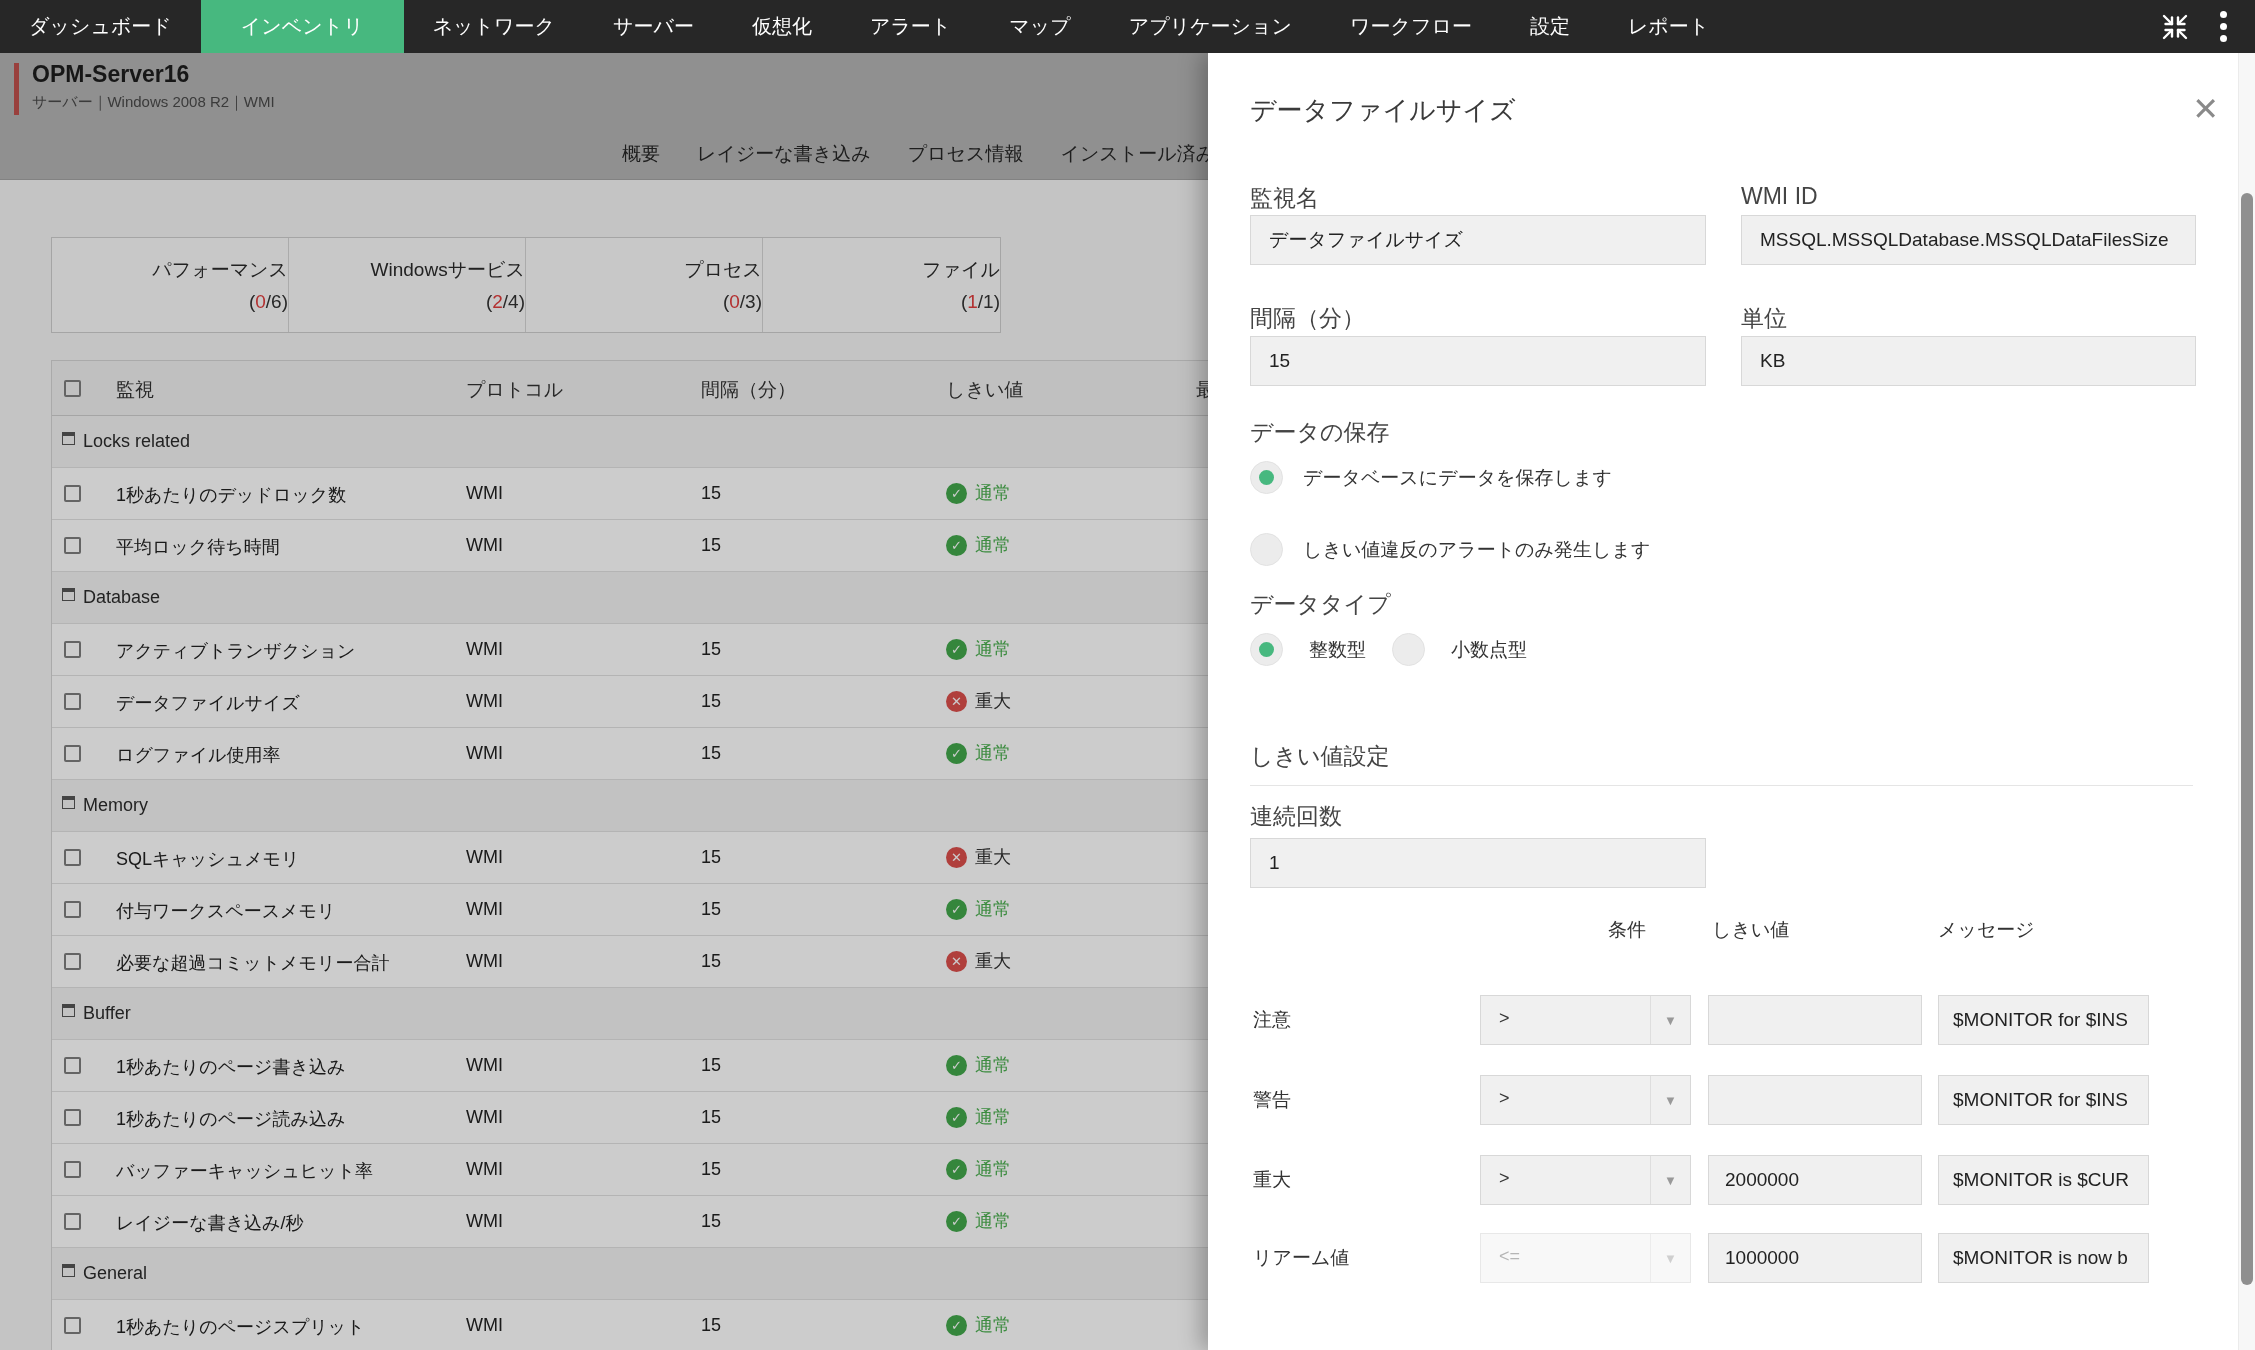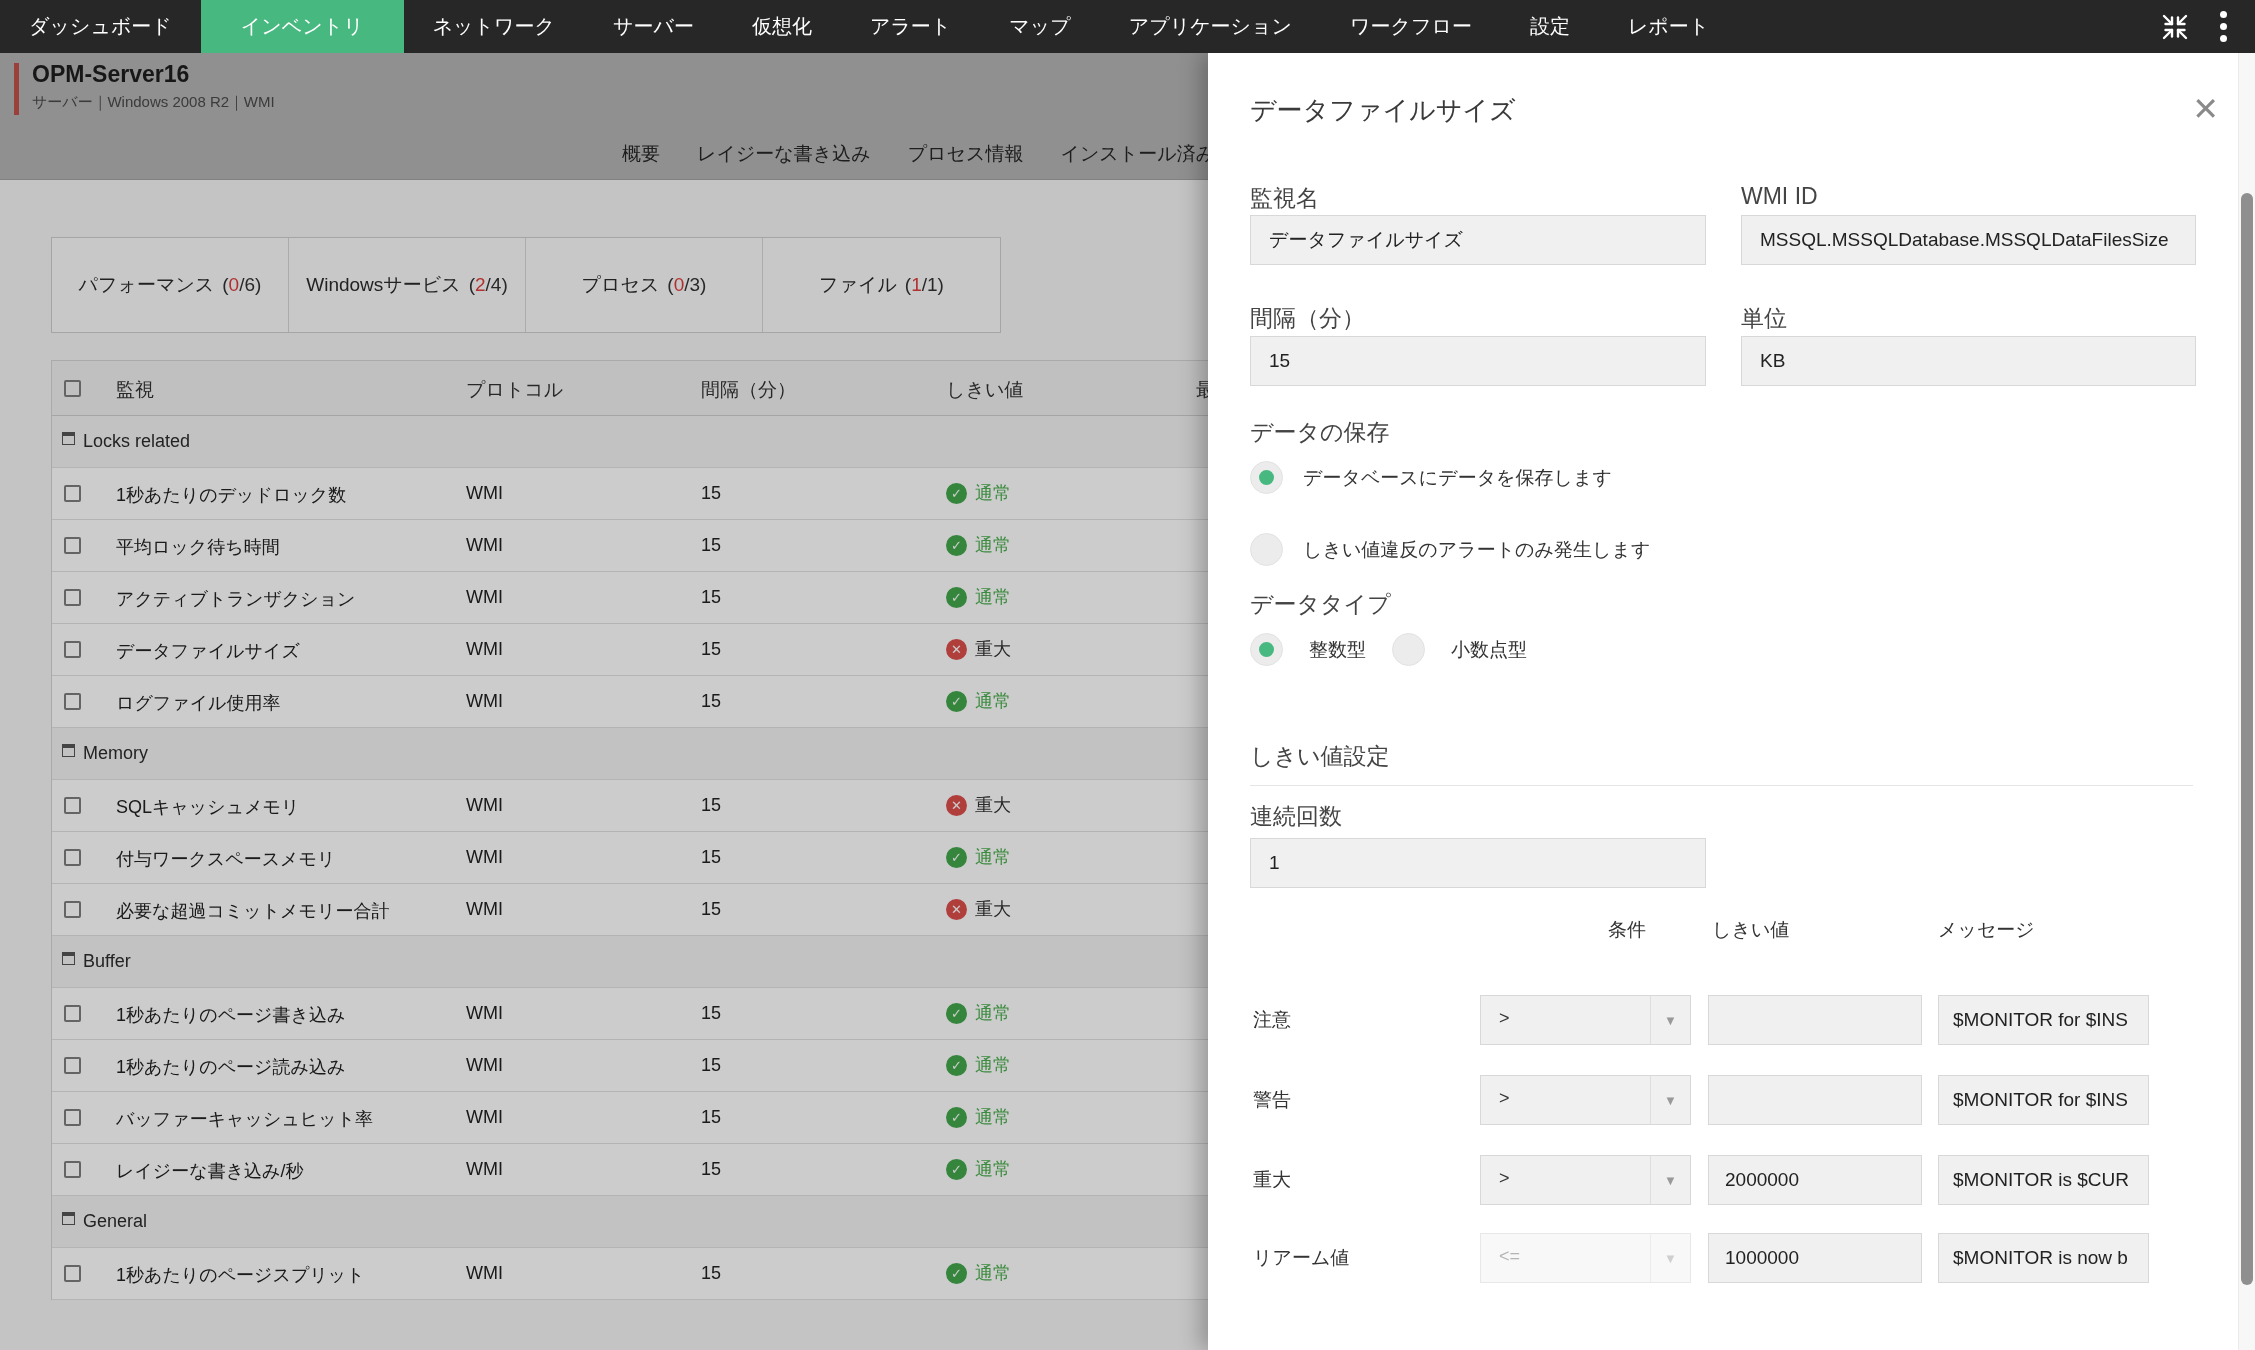--- a/index.html
+++ b/index.html
@@ -28,21 +28,21 @@
   
   .page{position:absolute;top:53px;left:0;right:0;bottom:0;background:#f5f5f5;}
   .page-head{position:absolute;top:0;left:0;right:0;height:75px;background:#b5b5b5;}
   .red-bar{position:absolute;left:14px;top:10px;width:5px;height:52px;background:var(--title-red);}
   .dev-title{position:absolute;left:32px;top:8px;font-size:23px;font-weight:bold;color:#1d1d1d;}
   .dev-sub{position:absolute;left:32px;top:40px;font-size:15px;color:#4a4a4a;}
   .subtabs{position:absolute;top:75px;left:0;right:0;height:52px;background:#b5b5b5;border-bottom:1px solid #a3a3a3;display:flex;align-items:center;padding-left:622px;gap:37px;}
   .subtab{font-size:19px;color:#262626;white-space:nowrap;cursor:pointer;}
 
   .mtabs{position:absolute;top:184px;left:51px;display:flex;background:#fafafa;border:1px solid #cfcfcf;}
-  .mtab{width:237px;height:94px;display:flex;align-items:center;justify-content:center;gap:8px;border-right:1px solid #d6d6d6;position:relative;cursor:pointer;}
+  .mtab{width:237px;height:94px;display:flex;flex-direction:column;align-items:flex-end;justify-content:center;gap:8px;border-right:1px solid #d6d6d6;position:relative;cursor:pointer;}
   .mtab:last-child{border-right:none;}
   .mtab-label{font-size:19px;color:#2b2b2b;}
   .mtab-count{font-size:19px;color:#333;}
   .mtab-count .red{color:#e03c3c;}
   .mtab.active::after{content:"";position:absolute;left:0;right:0;bottom:0;height:5px;background:var(--underline-green);}
 
   
   .table{position:absolute;top:307px;left:51px;right:0;border-left:1px solid #d5d5d5;}
   .thead{position:relative;height:56px;background:#f0f0f0;border-top:1px solid #d5d5d5;border-bottom:1px solid #cfcfcf;}
   .thead span{position:absolute;top:16px;font-size:19px;color:#333;}
@@ -198,20 +198,24 @@
           <div class="trow">
             <div class="c-check"></div>
             <div class="cell c-name">平均ロック待ち時間</div>
             <div class="cell c-proto">WMI</div>
             <div class="cell c-int">15</div>
             <div class="cell c-status status-wrap" style="top: 13px;">
               <div class="st-ic ok">✓</div>
               <div class="st-label ok" style="display: inline;">通常</div>
             </div>
           </div>
+          <div class="trow group">
+            <div class="group-ic"></div>
+            <div class="group-label">Database</div>
+          </div>
           <div class="trow">
             <div class="c-check"></div>
             <div class="cell c-name">アクティブトランザクション</div>
             <div class="cell c-proto">WMI</div>
             <div class="cell c-int">15</div>
             <div class="cell c-status status-wrap" style="top: 13px;">
               <div class="st-ic ok">✓</div>
               <div class="st-label ok" style="display: inline;">通常</div>
             </div>
           </div>

